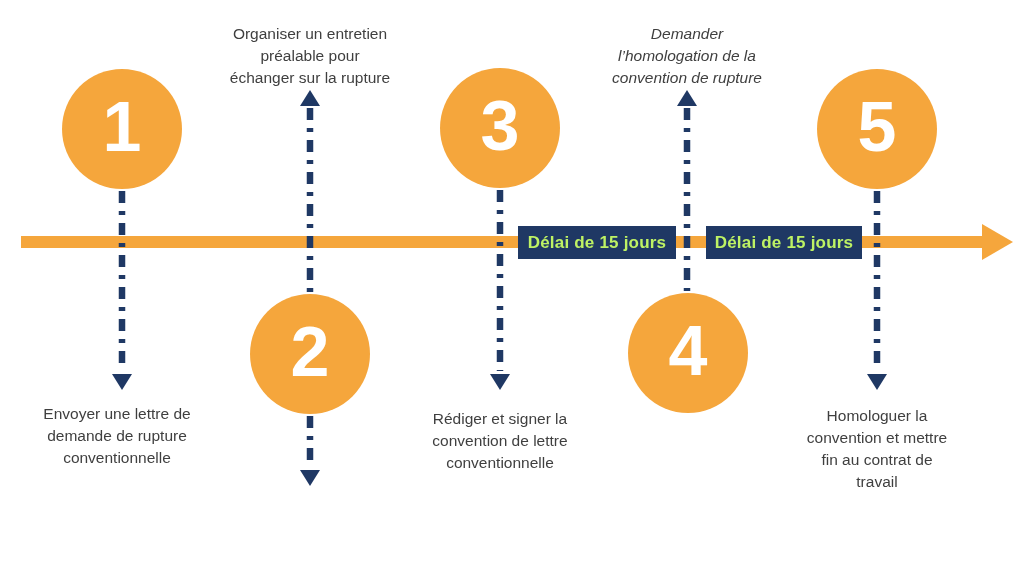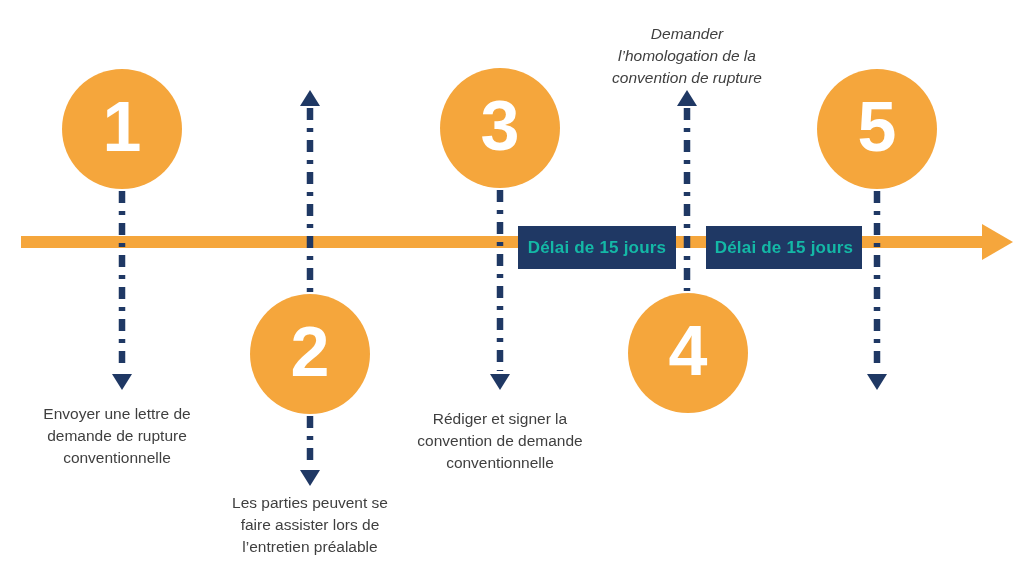--- a/index.html
+++ b/index.html
@@ -36,23 +36,23 @@
   }
   .circle-1 { left: 62px;  top: 69px;  }
   .circle-2 { left: 250px; top: 294px; }
   .circle-3 { left: 440px; top: 68px;  }
   .circle-4 { left: 628px; top: 293px; }
   .circle-5 { left: 817px; top: 69px;  }
 
   .delay-badge {
     position: absolute;
     top: 226px;
-    height: 43px;
+    height: 33px;
     background: #1F3864;
-    color: #14b8a6;
+    color: #bef264;
     font-size: 17px;
     font-weight: 600;
     display: flex;
     align-items: center;
     justify-content: center;
     letter-spacing: 0.2px;
   }
   .badge-1 { left: 518px; width: 158px; }
   .badge-2 { left: 706px; width: 156px; }
 
@@ -112,23 +112,27 @@
   <div class="step-circle circle-5">
     <span>5</span>
   </div>
 
   <div class="delay-badge badge-1">Délai de 15 jours</div>
   <div class="delay-badge badge-2">Délai de 15 jours</div>
 
   <div class="step-label label-step1">Envoyer une lettre de
 demande de rupture
 conventionnelle</div>
-  <div class="step-label label-step2-bottom">Les parties peuvent se
-faire assister lors de
-l’entretien préalable</div>
+  <div class="step-label label-step2-top">Organiser un entretien
+préalable pour
+échanger sur la rupture</div>
   <div class="step-label label-step3">Rédiger et signer la
-convention de demande
+convention de lettre
 conventionnelle</div>
   <div class="step-label label-step4-top">Demander
 l’homologation de la
 convention de rupture</div>
+  <div class="step-label label-step5">Homologuer la
+convention et mettre
+fin au contrat de
+travail</div>
 
 </div>
 
 </body></html>

